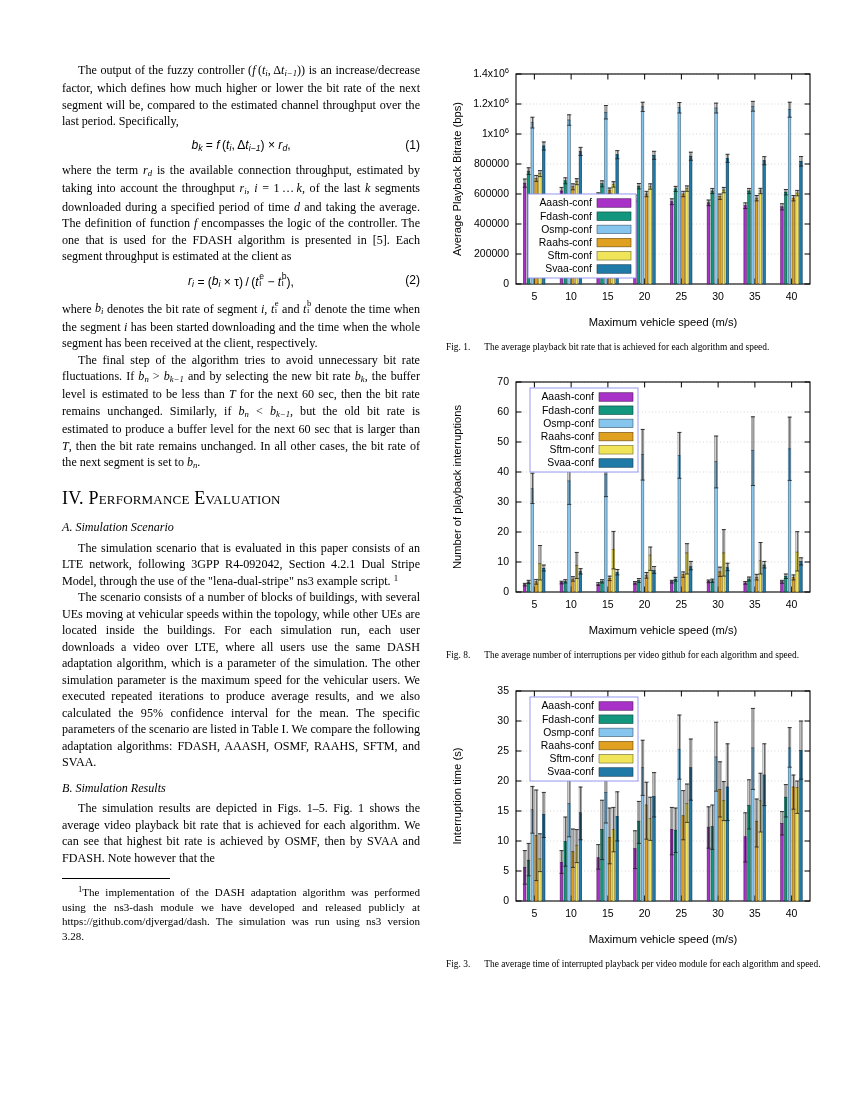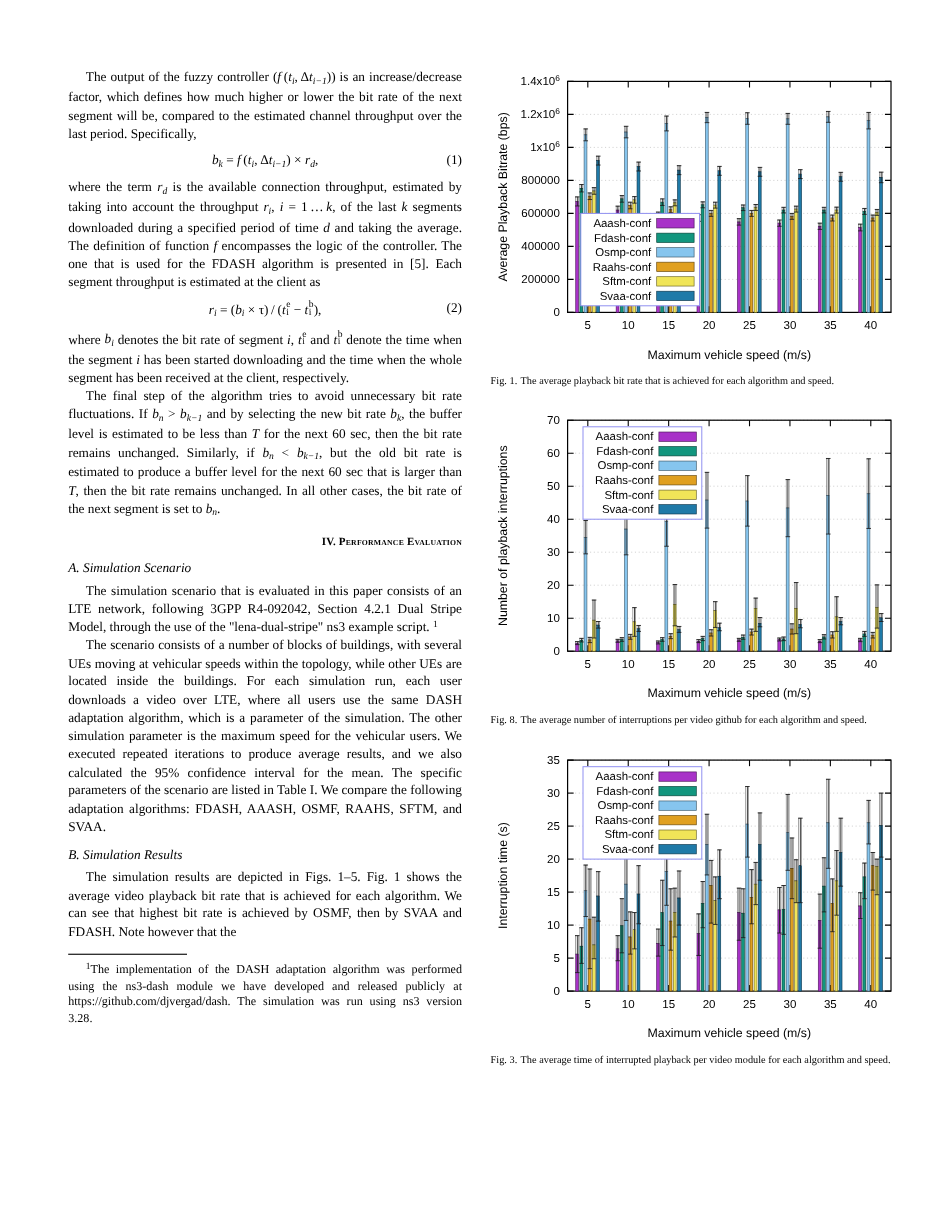--- a/index.html
+++ b/index.html
@@ -40,21 +40,21 @@
     text-indent: 16px;
   }
   .col-left p.noindent { text-indent: 0; }
 
   .eq {
     display: block;
     position: relative;
     text-align: center;
     margin: 7px 0 7px 0;
     text-indent: 0;
-    font-family: Liberation Serif, serif;
+    font-family: Liberation Sans, sans-serif;
   }
   .eq .eqnum {
     position: absolute;
     right: 0;
     top: 0;
   }
   i.m { font-style: italic; }
   .sub { font-size: 0.72em; vertical-align: -0.28em; }
   .sup { font-size: 0.72em; vertical-align: 0.42em; }
   .subsup {
@@ -62,23 +62,23 @@
     vertical-align: -0.05em;
     font-size: 0.72em;
     line-height: 0.95;
     text-align: left;
     margin-left: 0.5px;
   }
   .subsup span { display: block; }
   .subsup .s-top { margin-bottom: -0.15em; }
 
   h2.section {
-    font-size: 10px;
-    font-weight: bold;
-    text-align: right;
+    font-size: 18px;
+    font-weight: normal;
+    text-align: left;
     margin: 13px 0 8px 0;
     font-variant: small-caps;
     letter-spacing: 0.2px;
   }
   h3.subsection {
     font-size: 12.1px;
     font-style: italic;
     font-weight: normal;
     margin: 9px 0 4px 0;
     text-align: left;
@@ -109,21 +109,21 @@
     flex-direction: column;
   }
   .figure { position: relative; }
   .figcaption {
     font-size: 9.4px;
     line-height: 1.32;
     text-align: justify;
     margin-top: 7px;
     margin-bottom: 0;
   }
-  .figcaption .lbl { margin-right: 3px; }
+  .figcaption .lbl { margin-right: 14px; }
 
   
   .chart {
     position: relative;
     width: 376px;
     font-family: "Liberation Sans", sans-serif;
   }
   .chart svg { display: block; }
   text { font-family: "Liberation Sans", sans-serif; fill: #000; }
 </style>

